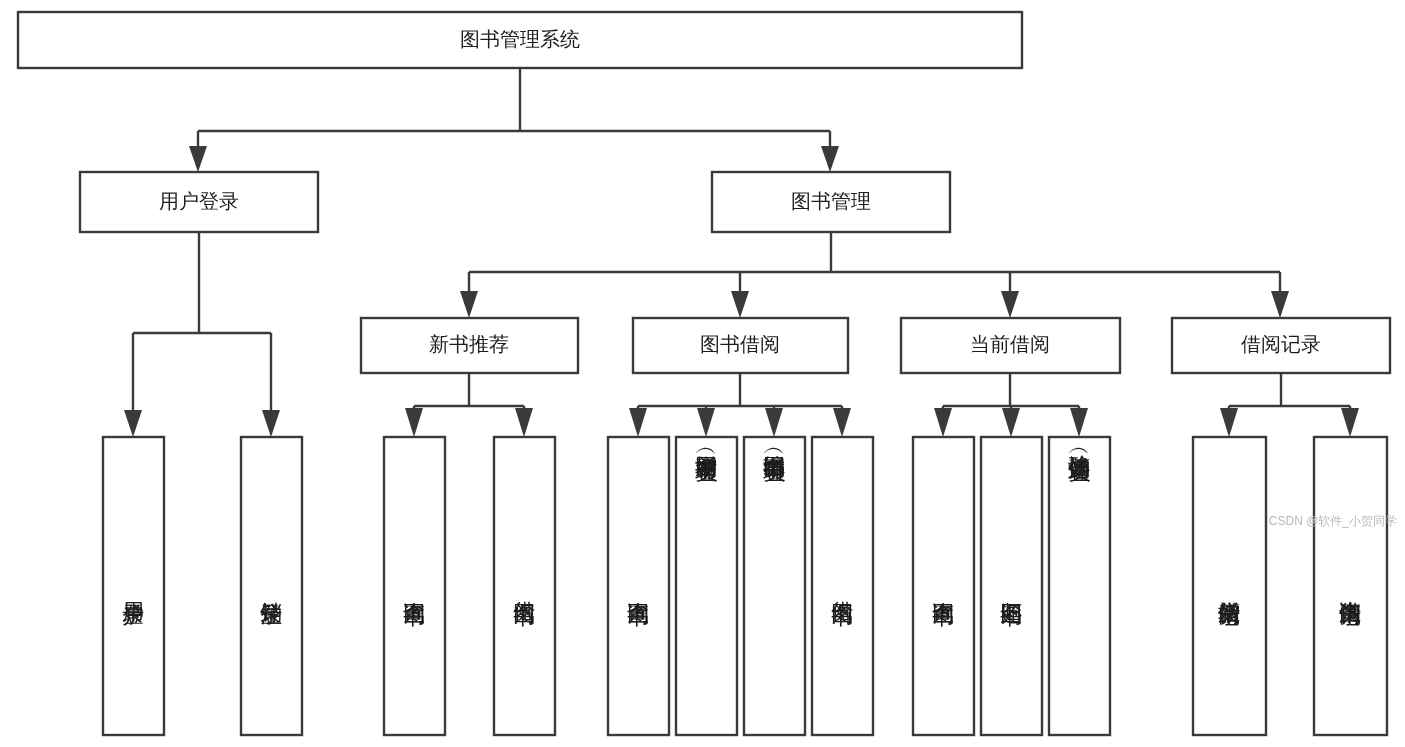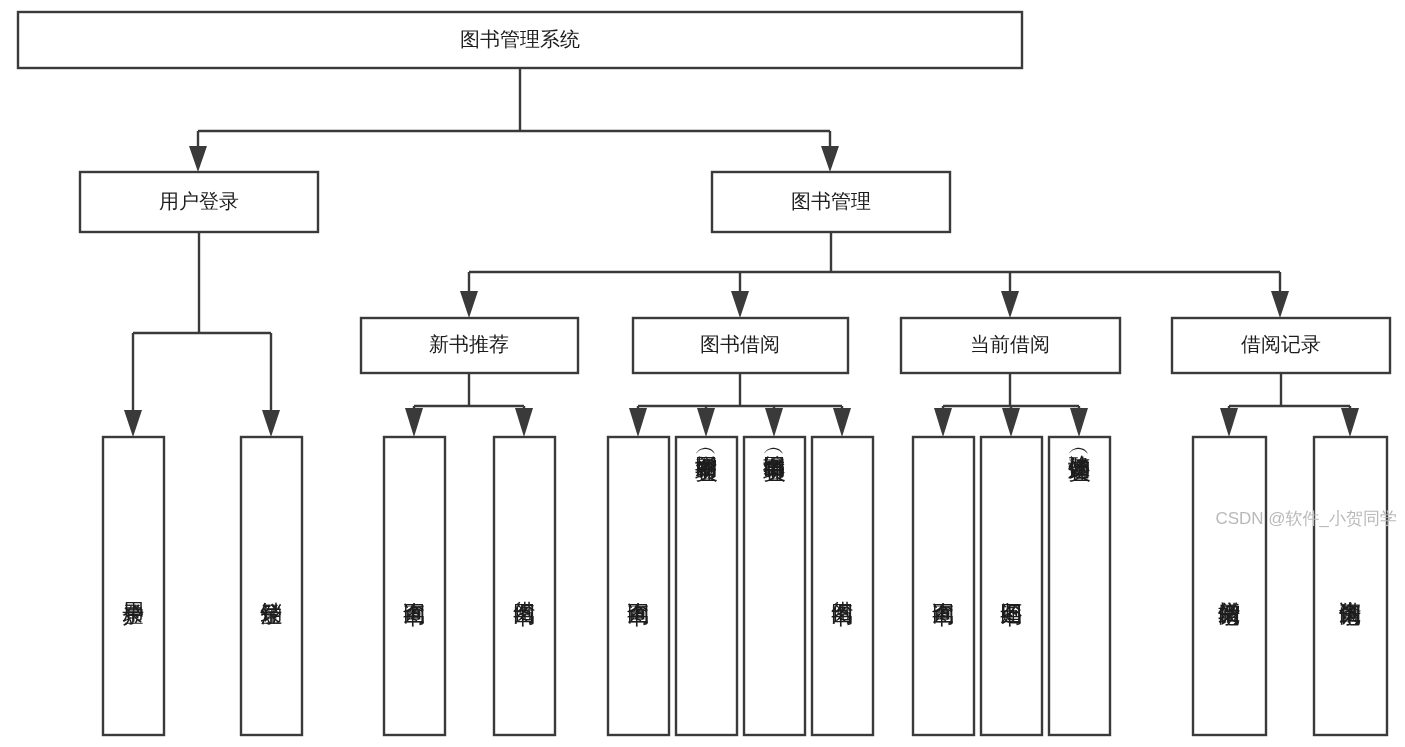--- a/index.html
+++ b/index.html
@@ -63,21 +63,21 @@
     line-height: 1.06;
     color: #1d1d1d;
     letter-spacing: 1px;
     white-space: nowrap;
   }
   .watermark {
     position: absolute;
     right: 8px;
     bottom: 6px;
     font-family: "Liberation Sans", "DejaVu Sans", sans-serif;
-    font-size: 17px;
+    font-size: 12px;
     color: #b9b9b9;
     white-space: nowrap;
     user-select: none;
     text-align: right;
   }
 </style>
 </head>
 <body>
 
 <div id="diagram-root">

